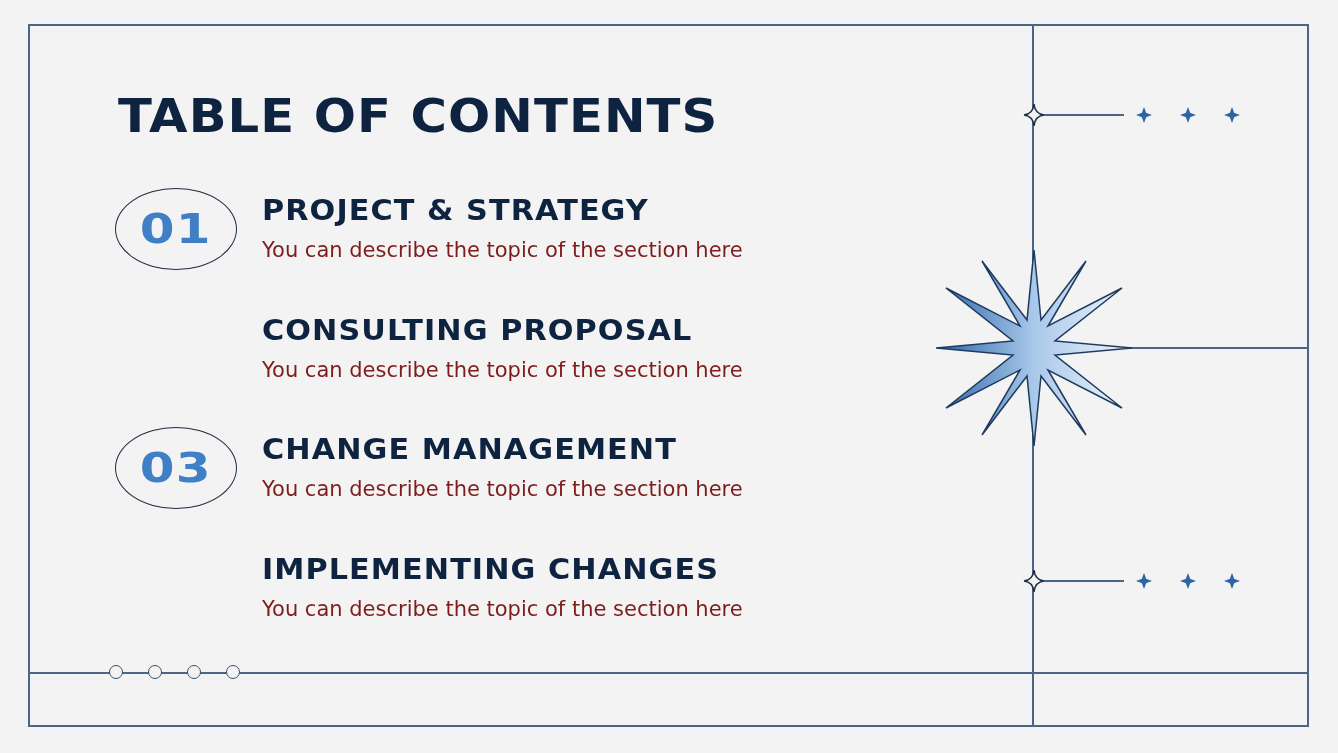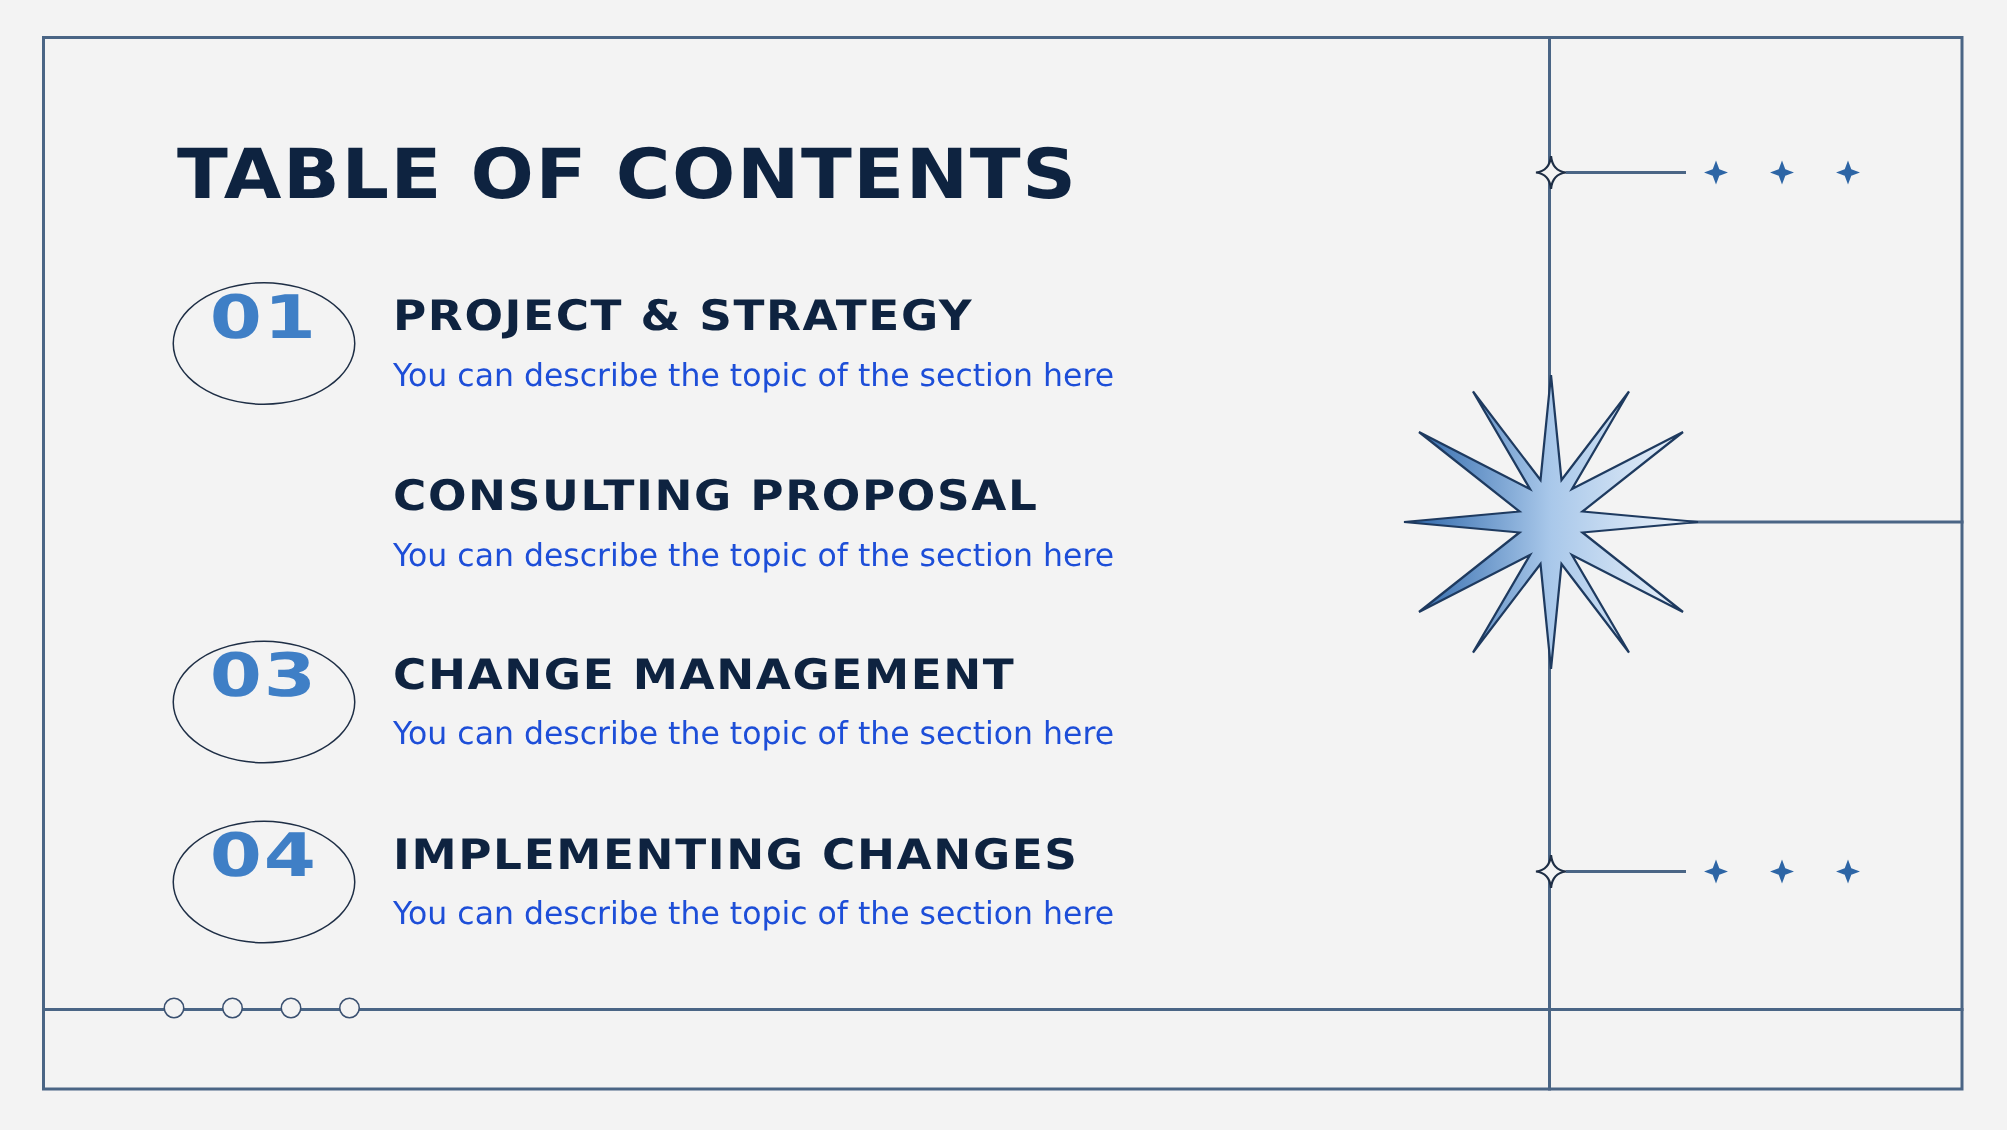--- a/index.html
+++ b/index.html
@@ -3,24 +3,24 @@
 <meta charset="utf-8">
 <style>
   html, body { margin:0; padding:0; }
   body { width:1338px; height:753px; background:#f3f3f3; position:relative; overflow:hidden; font-family:"DejaVu Sans", sans-serif; }
   .frame { position:absolute; left:28px; top:24px; width:1281px; height:703px; border:2px solid #4a6585; box-sizing:border-box; }
   .vline { position:absolute; left:1032px; top:24px; width:2px; height:703px; background:#4a6585; }
   .hline-bottom { position:absolute; left:28px; top:672px; width:1281px; height:2px; background:#4a6585; }
   .hline-mid { position:absolute; left:1100px; top:347px; width:209px; height:2px; background:#4a6585; }
   .title { position:absolute; left:118px; top:88px; font-family:"DejaVu Sans", sans-serif; font-weight:bold; font-size:46px; letter-spacing:1px; color:#0e2340; margin:0; line-height:56px; transform:scaleX(1.08); transform-origin:left; }
   .item { position:absolute; left:115px; height:84px; width:720px; }
-  .num-oval { position:absolute; left:0; top:0; width:122px; height:82px; border:1.5px solid #1e2e45; border-radius:50%; box-sizing:border-box; display:flex; justify-content:center; }
+  .num-oval { position:absolute; left:0; top:0; width:122px; height:82px; border:1.5px solid #1e2e45; border-radius:50%; box-sizing:border-box; display:flex; align-items:center; justify-content:center; }
   .num { font-family:"DejaVu Sans", sans-serif; font-weight:bold; font-size:40px; color:#3f7fc6; letter-spacing:1px; transform:scaleX(1.25); }
   .item-title { position:absolute; left:147px; top:6px; font-family:"DejaVu Sans", sans-serif; font-weight:bold; font-size:28px; color:#0e2340; letter-spacing:1px; white-space:nowrap; transform:scaleX(1.08); transform-origin:left; }
-  .item-desc { position:absolute; left:147px; top:50px; font-family:"DejaVu Sans", sans-serif; font-size:21px; color:#1d4ed8; white-space:nowrap; }
+  .item-desc { position:absolute; left:147px; top:50px; font-family:"DejaVu Sans", sans-serif; font-size:21px; color:#7f1d1d; white-space:nowrap; }
   .dots { position:absolute; top:665px; left:109px; }
   .dot { position:absolute; width:14px; height:14px; border:1.5px solid #3a5070; border-radius:50%; background:#f3f3f3; box-sizing:border-box; }
   .deco { position:absolute; }
 </style>
 </head>
 <body>
 
 <div class="frame"></div>
 <div class="vline"></div>
 <div class="hline-bottom"></div>
@@ -40,23 +40,20 @@
   <div class="item-desc">You can describe the topic of the section here</div>
 </div>
 <div class="item" style="top:427px;">
   <div class="num-oval">
       <span class="num">03</span>
     </div>
   <div class="item-title">CHANGE MANAGEMENT</div>
   <div class="item-desc">You can describe the topic of the section here</div>
 </div>
 <div class="item" style="top:547px;">
-  <div class="num-oval">
-      <span class="num">04</span>
-    </div>
   <div class="item-title">IMPLEMENTING CHANGES</div>
   <div class="item-desc">You can describe the topic of the section here</div>
 </div>
 
 <div class="dots">
   <div class="dot" style="left:0;"></div>
   <div class="dot" style="left:39px;"></div>
   <div class="dot" style="left:78px;"></div>
   <div class="dot" style="left:117px;"></div>
 </div>

